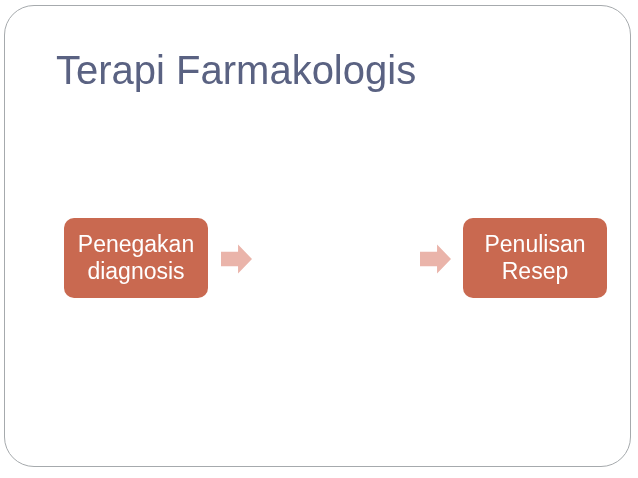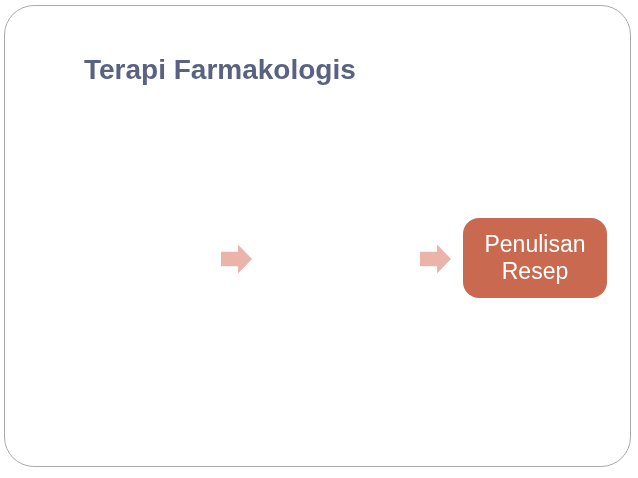--- a/index.html
+++ b/index.html
@@ -23,26 +23,26 @@
     top: 5px;
     width: 627px;
     height: 462px;
     border: 1px solid var(--slide-border, #a6aaad);
     border-radius: 30px;
     background: #ffffff;
     box-sizing: border-box;
   }
   .slide-title {
     position: absolute;
-    left: 84px;
+    left: 56px;
     top: 48px;
     width: 520px;
-    font-size: 28px;
+    font-size: 40px;
     line-height: 44px;
-    font-weight: 700;
+    font-weight: 400;
     color: var(--title-color, #5a6282);
     white-space: nowrap;
   }
   .process-step {
     position: absolute;
     top: 218px;
     width: 144px;
     height: 80px;
     background: var(--step-fill, #c96950);
     border-radius: 10px;
@@ -51,40 +51,43 @@
     line-height: 27px;
     text-align: center;
     display: flex;
     align-items: center;
     justify-content: center;
     box-sizing: border-box;
     padding: 2px 6px;
   }
   .step-1 { left: 64px; }
   .step-2 { left: 262px; }
-  .step-3 { left: 463px; border-radius: 16px; }
+  .step-3 { left: 463px; }
   .flow-arrow {
     position: absolute;
     top: 244px;
     width: 31px;
     height: 30px;
     background: var(--arrow-fill, #eab4aa);
     clip-path: polygon(0 26%, 55% 26%, 55% 2%, 100% 50%, 55% 98%, 55% 74%, 0 74%);
   }
   .arrow-1 { left: 221px; }
   .arrow-2 { left: 420px; }
 </style>
 </head>
 <body>
 
 <div class="stage">
   <div class="slide-frame"></div>
 
   <div class="slide-title">Terapi Farmakologis</div>
 
+  <div class="process-step step-1">
+    <span>Penegakan diagnosis</span>
+  </div>
 
   <div class="flow-arrow arrow-1"></div>
 
 
   <div class="flow-arrow arrow-2"></div>
 
   <div class="process-step step-3">
     <span>Penulisan Resep</span>
   </div>
 </div>

